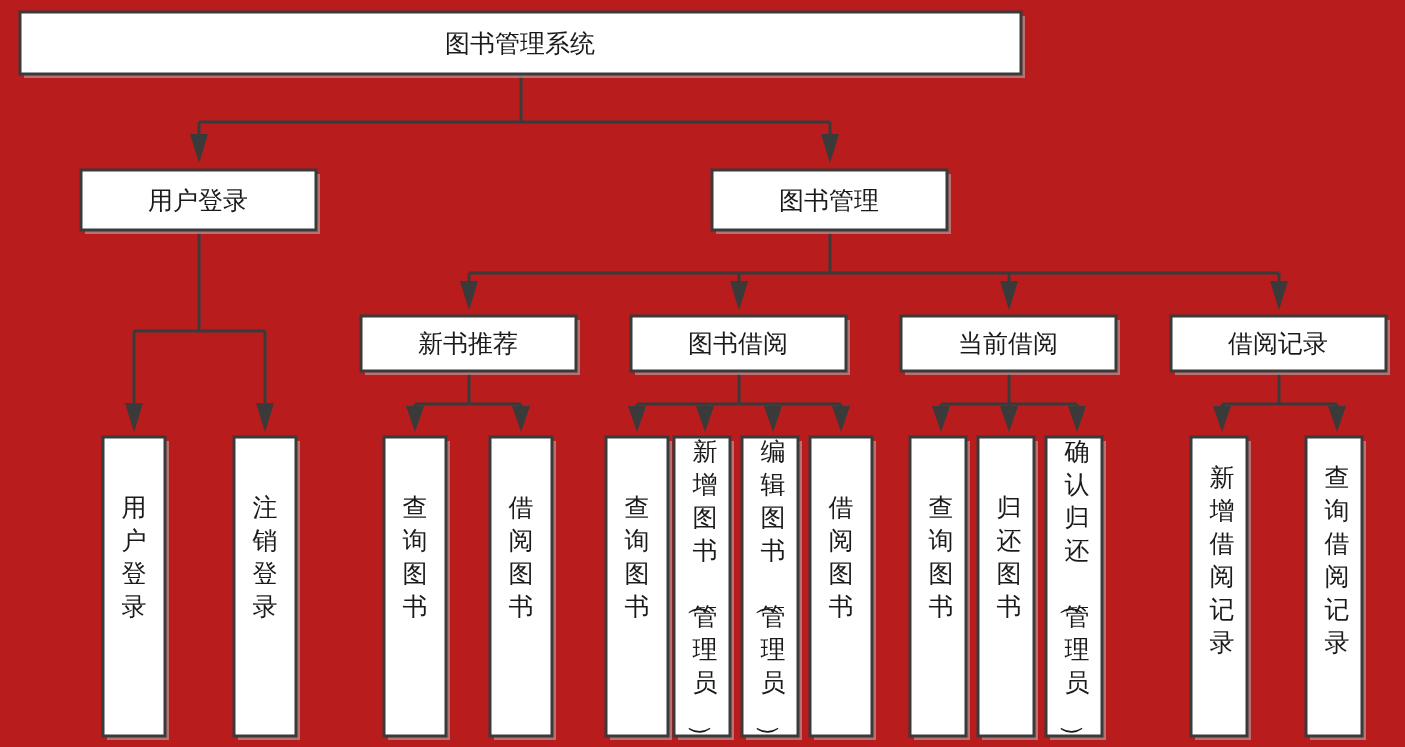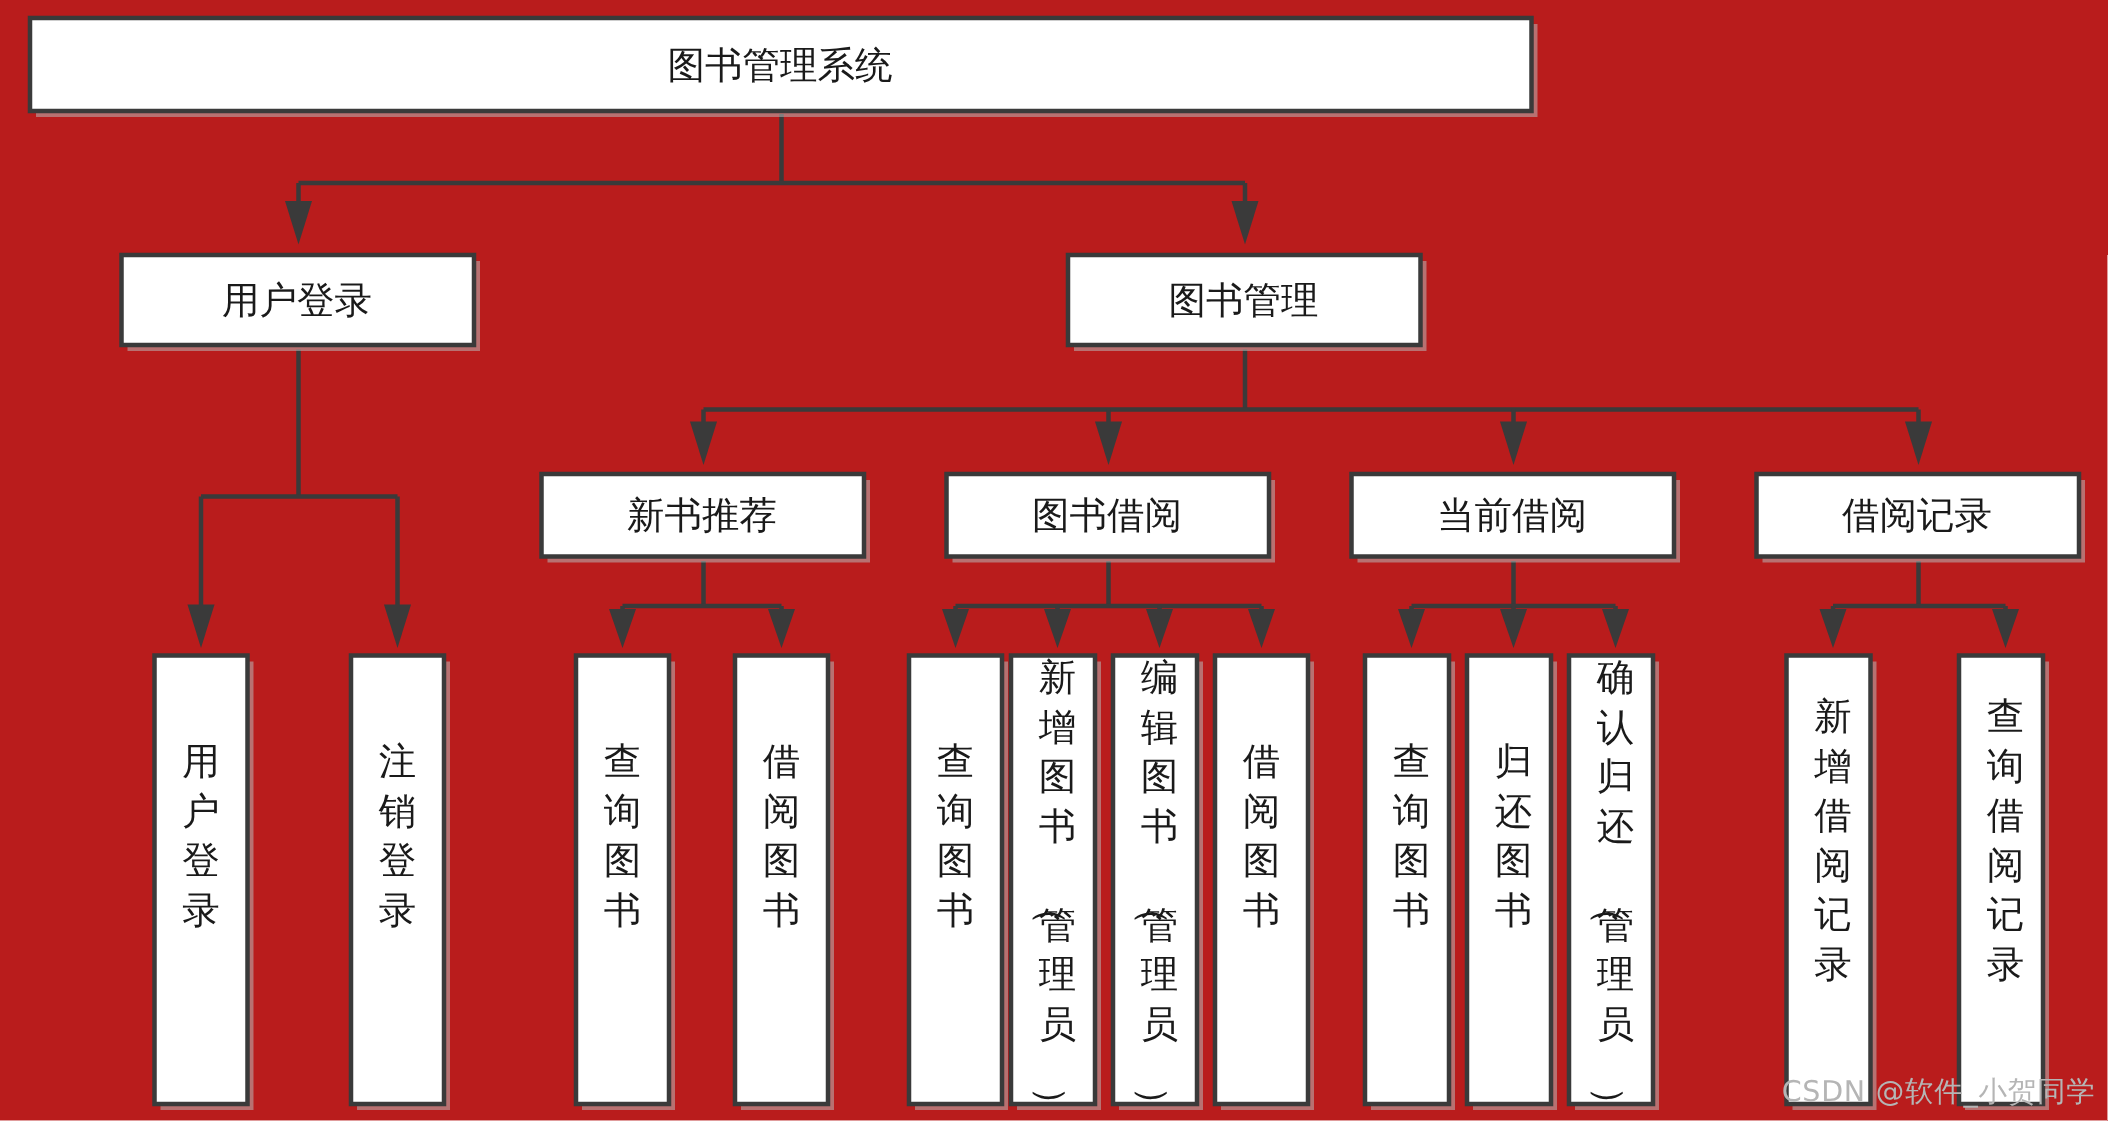--- a/index.html
+++ b/index.html
@@ -257,15 +257,14 @@
     </g>
 
     <g>
       <rect class="node-box-shadow" x="1310" y="441" width="56" height="299"></rect>
       <rect class="node-box" x="1306" y="437" width="56" height="299"></rect>
       <text class="node-label-vertical" x="1337" y="486"><tspan x="1337" y="486">查</tspan><tspan x="1337" y="519">询</tspan><tspan x="1337" y="552">借</tspan><tspan x="1337" y="585">阅</tspan><tspan x="1337" y="618">记</tspan><tspan x="1337" y="651">录</tspan></text>
     </g>
 
   </svg>
 
-  <div class="watermark">CSDN @软件_小贺同学</div>
 
 </div>
 
 </body></html>

